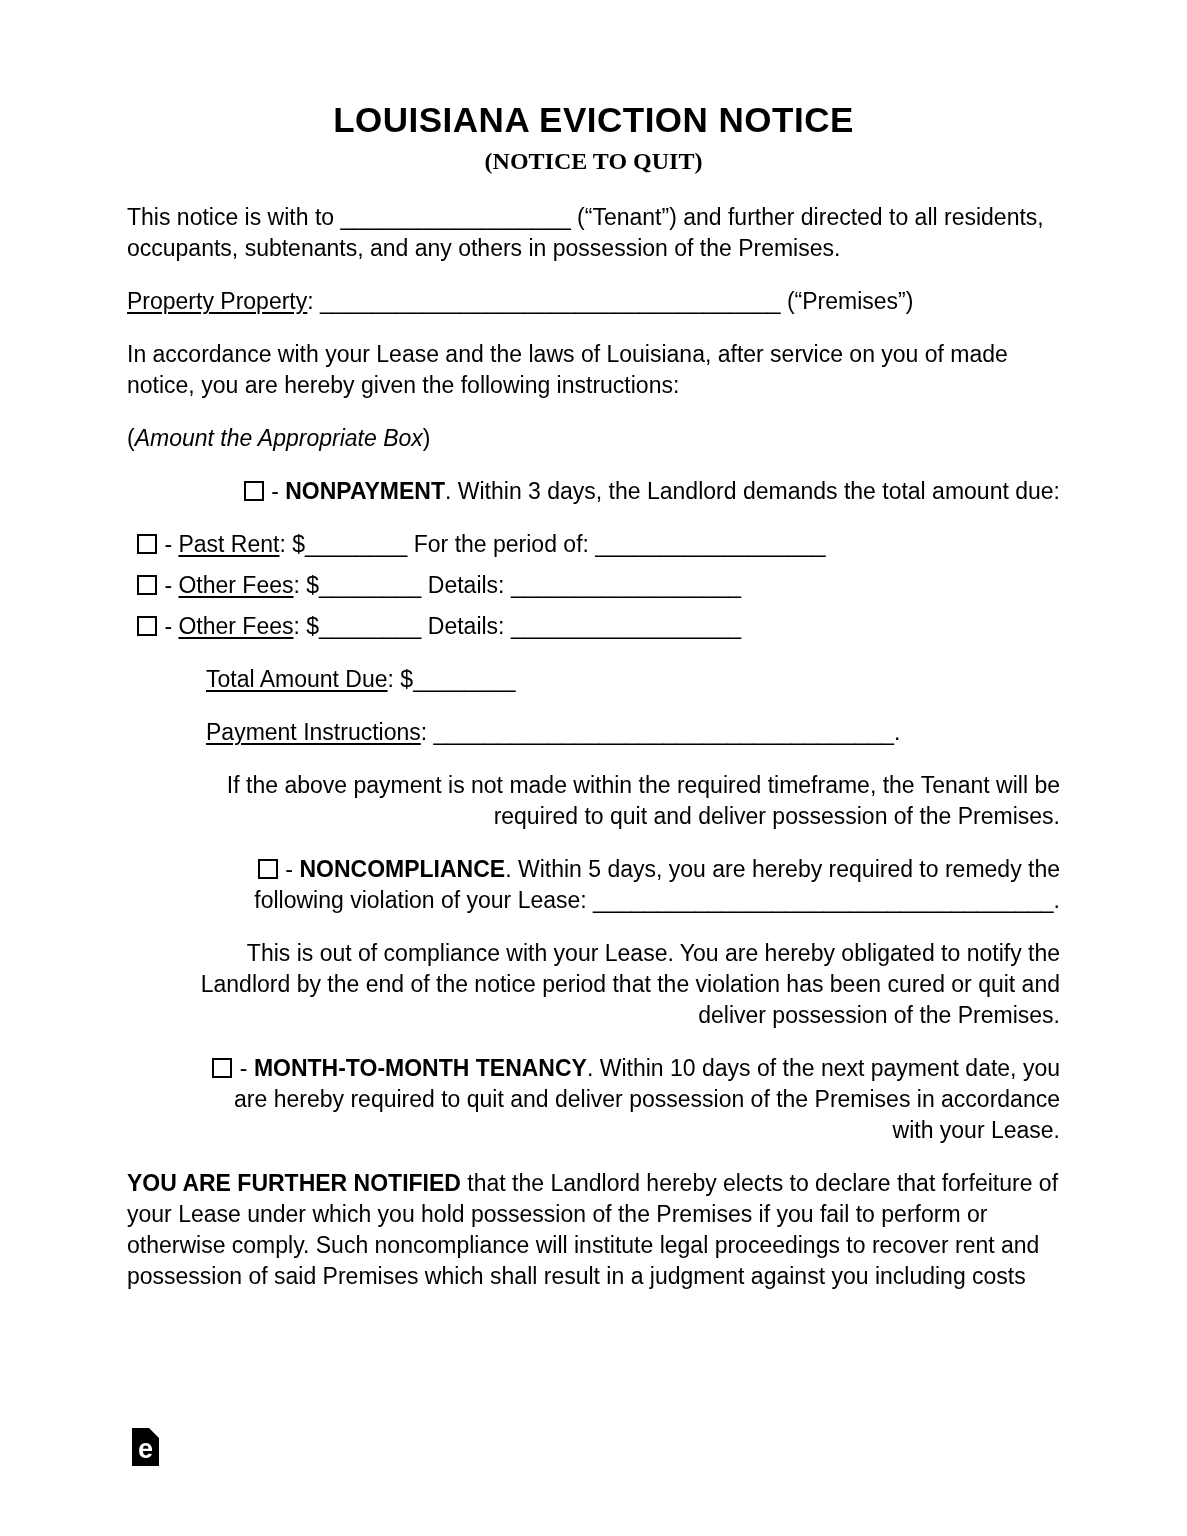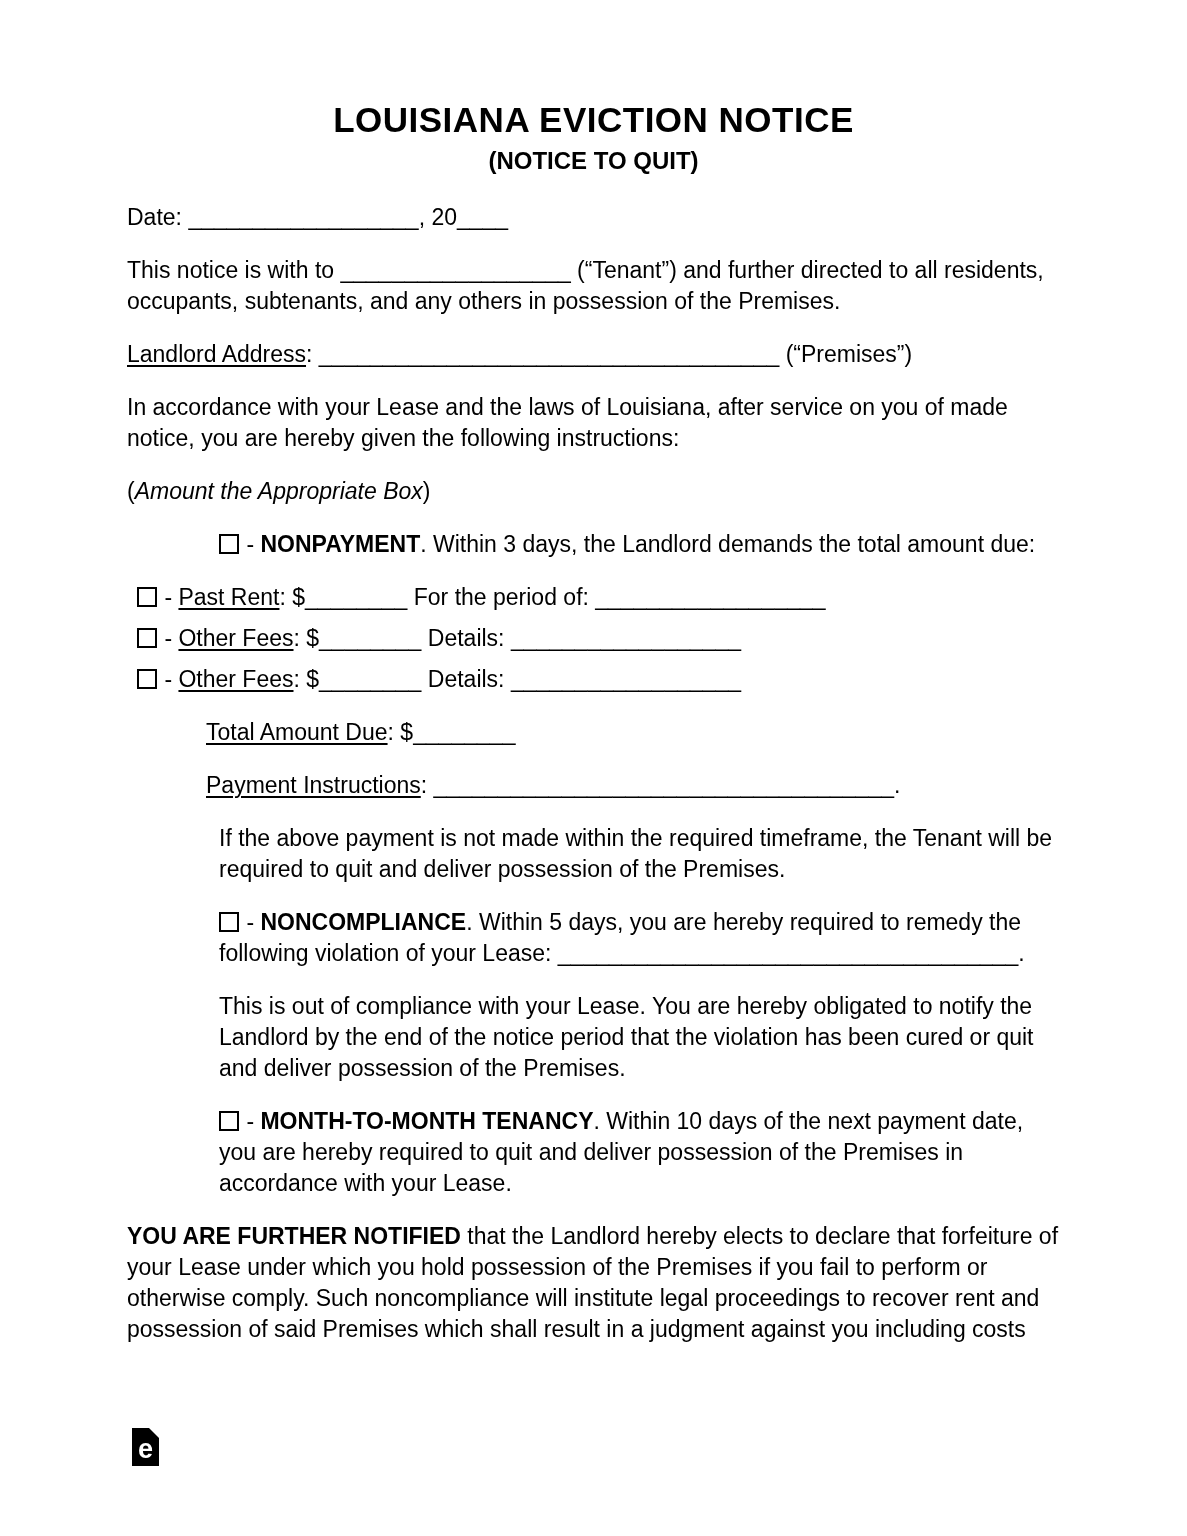--- a/index.html
+++ b/index.html
@@ -22,23 +22,24 @@
     text-align: center;
     margin: 0 0 6px 0;
     letter-spacing: 0.5px;
   }
   h2.subtitle {
     font-size: 24px;
     line-height: 30px;
     font-weight: bold;
     text-align: center;
     margin: 0 0 26px 0;
+    font-family: Liberation Serif, serif;
   }
   p { margin: 0 0 22px 0; }
-  .ind1 { margin-left: 92px; }
+  .ind1 { margin-left: 71px; text-align: right; }
   .ind2 { margin-left: 79px; }
   .b { font-weight: bold; }
   .i { font-style: italic; }
   .u {
     text-decoration: underline;
     text-underline-offset: 3px;
     text-decoration-thickness: 1.5px;
   }
   .blank { letter-spacing: 0; white-space: nowrap; }
   .checkbox {
@@ -83,25 +84,24 @@
 </style>
 </head>
 <body>
 
 <div class="page">
   <div class="content">
 
     <h1 class="title">LOUISIANA EVICTION NOTICE</h1>
     <h2 class="subtitle">(NOTICE TO QUIT)</h2>
 
-    <p><span>Date: </span><span class="blank">__________________</span><span>, 20</span><span class="blank">____</span></p>
 
     <p><span>This notice is with to </span><span class="blank">__________________</span><span> (“Tenant”) and further directed to all residents, occupants, subtenants, and any others in possession of the Premises.</span></p>
 
-    <p><span class="u">Landlord Address</span><span>: </span><span class="blank">____________________________________</span><span> (“Premises”)</span></p>
+    <p><span class="u">Property Property</span><span>: </span><span class="blank">____________________________________</span><span> (“Premises”)</span></p>
 
 
     <p>In accordance with your Lease and the laws of Louisiana, after service on you of made notice, you are hereby given the following instructions:</p>
 
     <p><span>(</span><span class="i">Amount the Appropriate Box</span><span>)</span></p>
 
     <p class="ind1"><span class="checkbox"></span><span> - </span><span class="b">NONPAYMENT</span><span>. Within 3 days, the Landlord demands the total amount due:</span></p>
 
     <div class="ind2 fee-block">
       <div class="fee-row"><span class="checkbox"></span><span> - </span><span class="u">Past Rent</span><span>: $</span><span class="blank">________</span><span> For the period of: </span><span class="blank">__________________</span></div>

